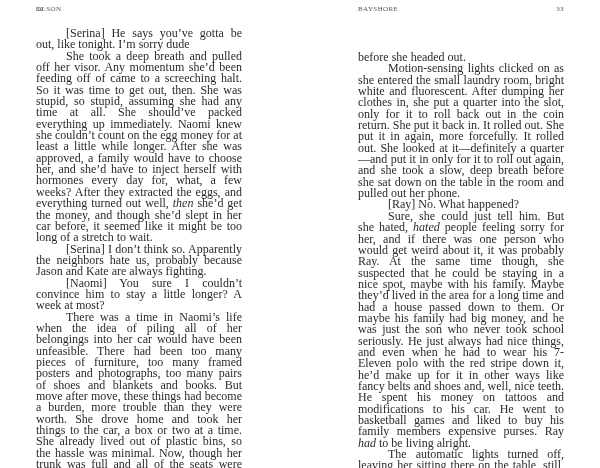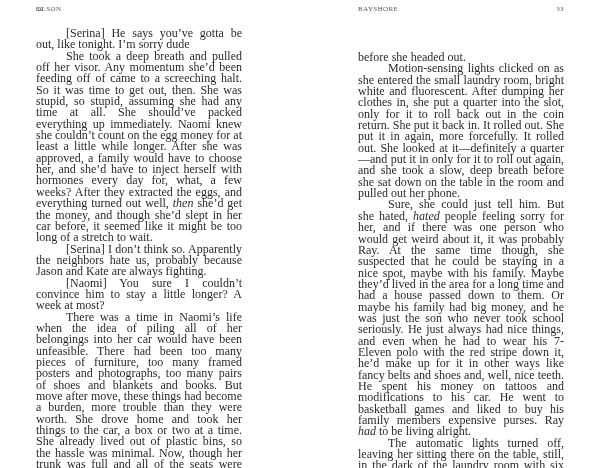--- a/index.html
+++ b/index.html
@@ -80,17 +80,18 @@
 </div>
 
 <div class="page right">
   <div class="running-head">
     <span class="head-title">BAYSHORE</span>
     <span class="folio">33</span>
   </div>
   <div class="text-block">
     <p class="noindent">before she headed out.</p>
     <p>Motion-sensing lights clicked on as she entered the small laundry room, bright white and fluorescent. After dumping her clothes in, she put a quarter into the slot, only for it to roll back out in the coin return. She put it back in. It rolled out. She put it in again, more forcefully. It rolled out. She looked at it—definitely a quarter—and put it in only for it to roll out again, and she took a slow, deep breath before she sat down on the table in the room and pulled out her phone.</p>
+    <p>[Ray] No. What happened?</p>
     <p><span>Sure, she could just tell him. But she hated, </span><em>hated</em> <span>people feeling sorry for her, and if there was one person who would get weird about it, it was probably Ray. At the same time though, she suspected that he could be staying in a nice spot, maybe with his family. Maybe they’d lived in the area for a long time and had a house passed down to them. Or maybe his family had big money, and he was just the son who never took school seriously. He just always had nice things, and even when he had to wear his 7-Eleven polo with the red stripe down it, he’d make up for it in other ways like fancy belts and shoes and, well, nice teeth. He spent his money on tattoos and modifications to his car. He went to basketball games and liked to buy his family members expensive purses. Ray </span><em>had</em><span> to be living alright.</span></p>
     <p>The automatic lights turned off, leaving her sitting there on the table, still, in the dark of the laundry room with six white humming machines for company. She’d spent too long hunched over her phone, thinking. It was already late, and she didn’t want to ruin her friendship with Ray, not yet. One night in her car wouldn’t kill her</p>
     <p class="last-line-left">[Naomi] Just looking into my options</p>
   </div>
 </div>
 
 </body></html>

